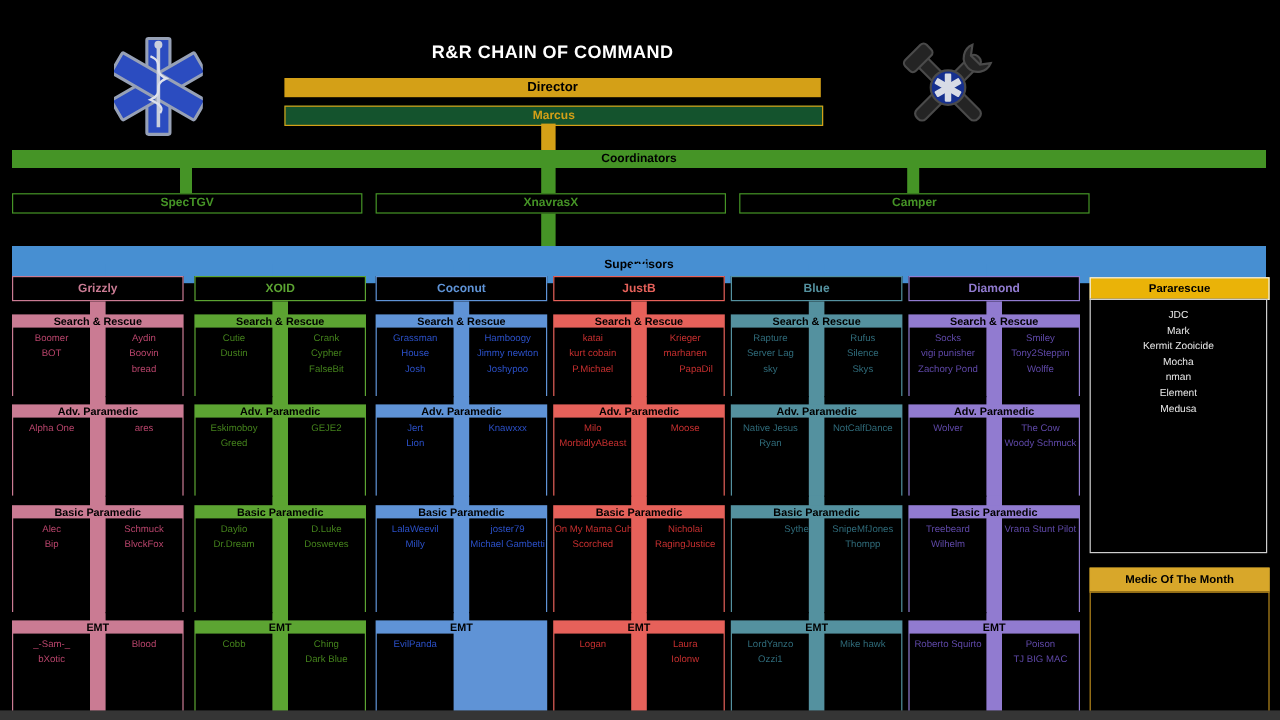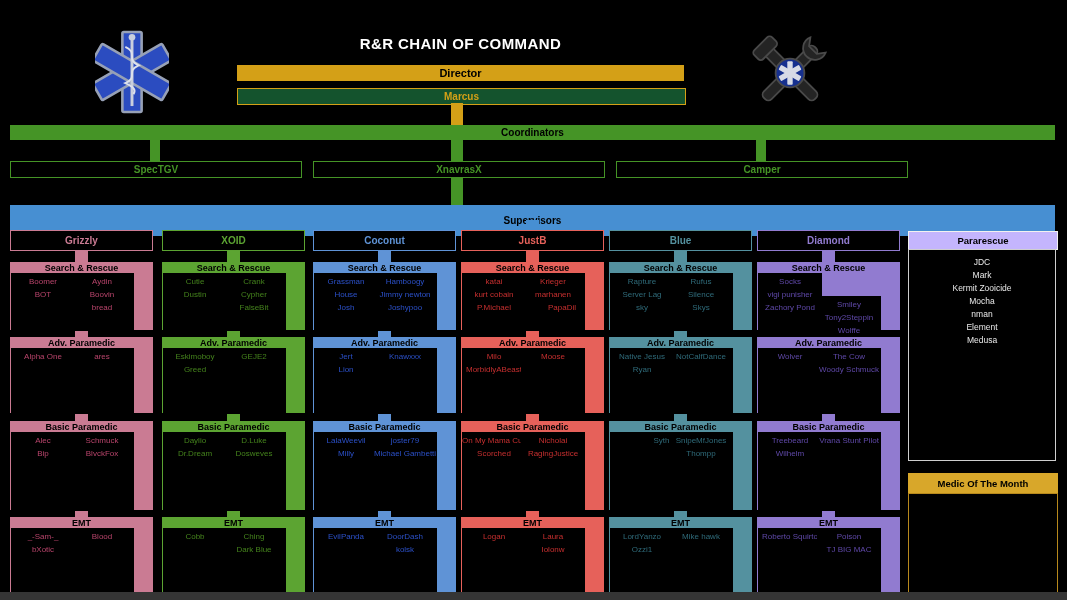--- a/index.html
+++ b/index.html
@@ -21,25 +21,25 @@
   .sup-stub{left:65px;top:220px;width:13px;height:11px;}
   .sup-box{left:0;top:230px;width:141px;height:19px;border:1px solid;background:#000;
            display:flex;align-items:center;justify-content:center;
            font-size:10px;font-weight:bold;}
   .spine{left:65px;top:251px;width:13px;height:349px;}
   .section{left:0;width:143px;}
   .sec-head{height:11px;display:flex;align-items:center;justify-content:center;
             font-size:9px;font-weight:bold;color:#000;}
   .cell{position:absolute;background:#000;width:64px;padding-top:2px;
         text-align:center;overflow:hidden;}
-  .cell-l{left:1px;}  .cell-r{left:60px;}
+  .cell-l{left:1px;}  .cell-r{left:78px;}
   .member{font-size:8px;line-height:13px;white-space:nowrap;}
   .panel-head{left:908px;width:148px;display:flex;align-items:center;justify-content:center;
               font-weight:bold;color:#000;font-size:9.5px;}
-  #pararescue-head{top:231px;height:17px;background:#c4b5fd;border:1px solid #f2f2f0;}
+  #pararescue-head{top:231px;height:17px;background:#eab308;border:1px solid #f2f2f0;}
   #pararescue-box{left:908px;top:249px;width:148px;height:212px;border:1px solid #cfcfcf;
                   background:#000;text-align:center;padding-top:6px;box-sizing:border-box;}
   #pararescue-box .member{color:#e8e8e8;font-size:8.5px;line-height:13px;}
   #medic-head{top:473px;height:19px;background:#d8a72a;border:1px solid #d8a72a;}
   #medic-box{left:908px;top:493px;width:148px;height:104px;border:1px solid #b8891c;background:#000;}
   #bottom-bar{left:0;top:592px;width:1067px;height:8px;background:#353535;}
   .logo{display:block;}
 </style>
 </head>
 <body>
@@ -228,24 +228,20 @@
         <div class="cell cell-r" style="top: 11px; height: 77px;">
           <div class="member" style="color: rgb(43, 80, 200);">joster79</div>
           <div class="member" style="color: rgb(43, 80, 200);">Michael Gambetti</div>
         </div>
       </div>
       <div class="abs section" style="top: 517px; height: 83px; background: rgb(95, 147, 214);">
         <div class="sec-head">EMT</div>
         <div class="cell cell-l" style="top: 11px; height: 71px;">
           <div class="member" style="color: rgb(43, 80, 200);">EvilPanda</div>
         </div>
-        <div class="cell cell-r" style="top: 11px; height: 71px;">
-          <div class="member" style="color: rgb(43, 80, 200);">DoorDash</div>
-          <div class="member" style="color: rgb(43, 80, 200);">kolsk</div>
-        </div>
       </div>
     </div>
     <div class="abs column" style="left: 461px;">
       <div class="abs sup-stub" style="background: rgb(71, 143, 210);"></div>
       <div class="abs spine" style="background: rgb(230, 97, 90);"></div>
       <div class="abs sup-box" style="border-color: rgb(230, 97, 90); color: rgb(230, 97, 90);">JustB</div>
       <div class="abs section" style="top: 262px; height: 68px; background: rgb(230, 97, 90);">
         <div class="sec-head">Search &amp; Rescue</div>
         <div class="cell cell-l" style="top: 11px; height: 56px;">
           <div class="member" style="color: rgb(198, 47, 47);">katai</div>
@@ -342,21 +338,21 @@
       <div class="abs sup-stub" style="background: rgb(71, 143, 210);"></div>
       <div class="abs spine" style="background: rgb(145, 123, 208);"></div>
       <div class="abs sup-box" style="border-color: rgb(145, 123, 208); color: rgb(145, 123, 208);">Diamond</div>
       <div class="abs section" style="top: 262px; height: 68px; background: rgb(145, 123, 208);">
         <div class="sec-head">Search &amp; Rescue</div>
         <div class="cell cell-l" style="top: 11px; height: 56px;">
           <div class="member" style="color: rgb(95, 72, 168);">Socks</div>
           <div class="member" style="color: rgb(95, 72, 168);">vigi punisher</div>
           <div class="member" style="color: rgb(95, 72, 168);">Zachory Pond</div>
         </div>
-        <div class="cell cell-r" style="top: 11px; height: 56px; margin-top: 23px;">
+        <div class="cell cell-r" style="top: 11px; height: 56px;">
           <div class="member" style="color: rgb(95, 72, 168);">Smiley</div>
           <div class="member" style="color: rgb(95, 72, 168);">Tony2Steppin</div>
           <div class="member" style="color: rgb(95, 72, 168);">Wolffe</div>
         </div>
       </div>
       <div class="abs section" style="top: 337px; height: 76px; background: rgb(145, 123, 208);">
         <div class="sec-head">Adv. Paramedic</div>
         <div class="cell cell-l" style="top: 11px; height: 64px;">
           <div class="member" style="color: rgb(95, 72, 168);">Wolver</div>
         </div>

